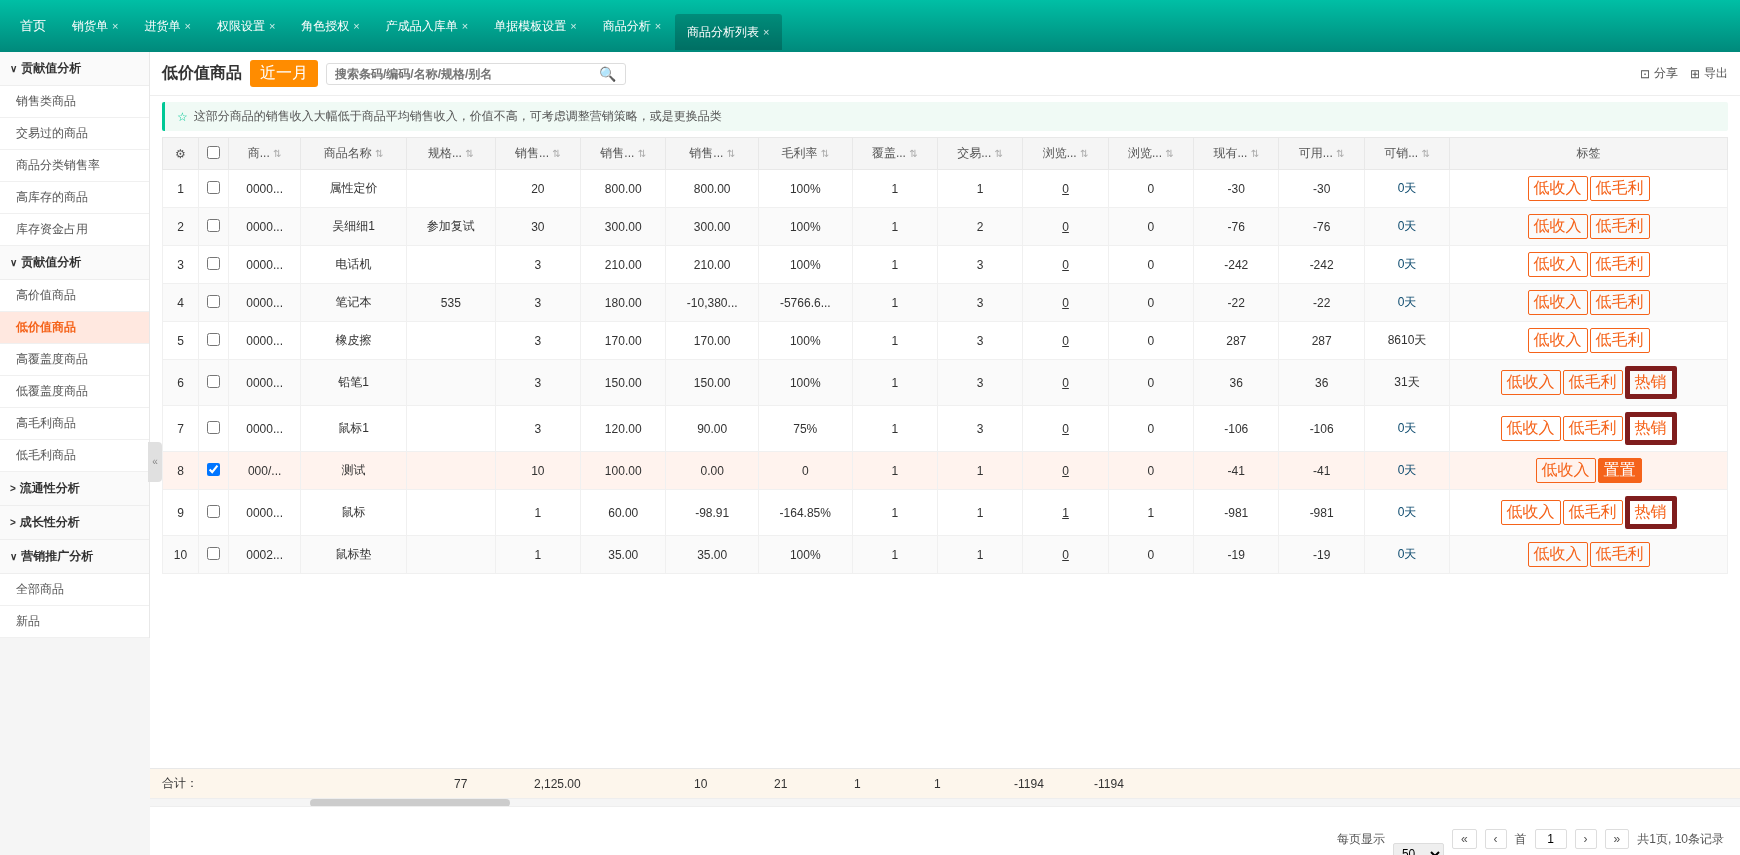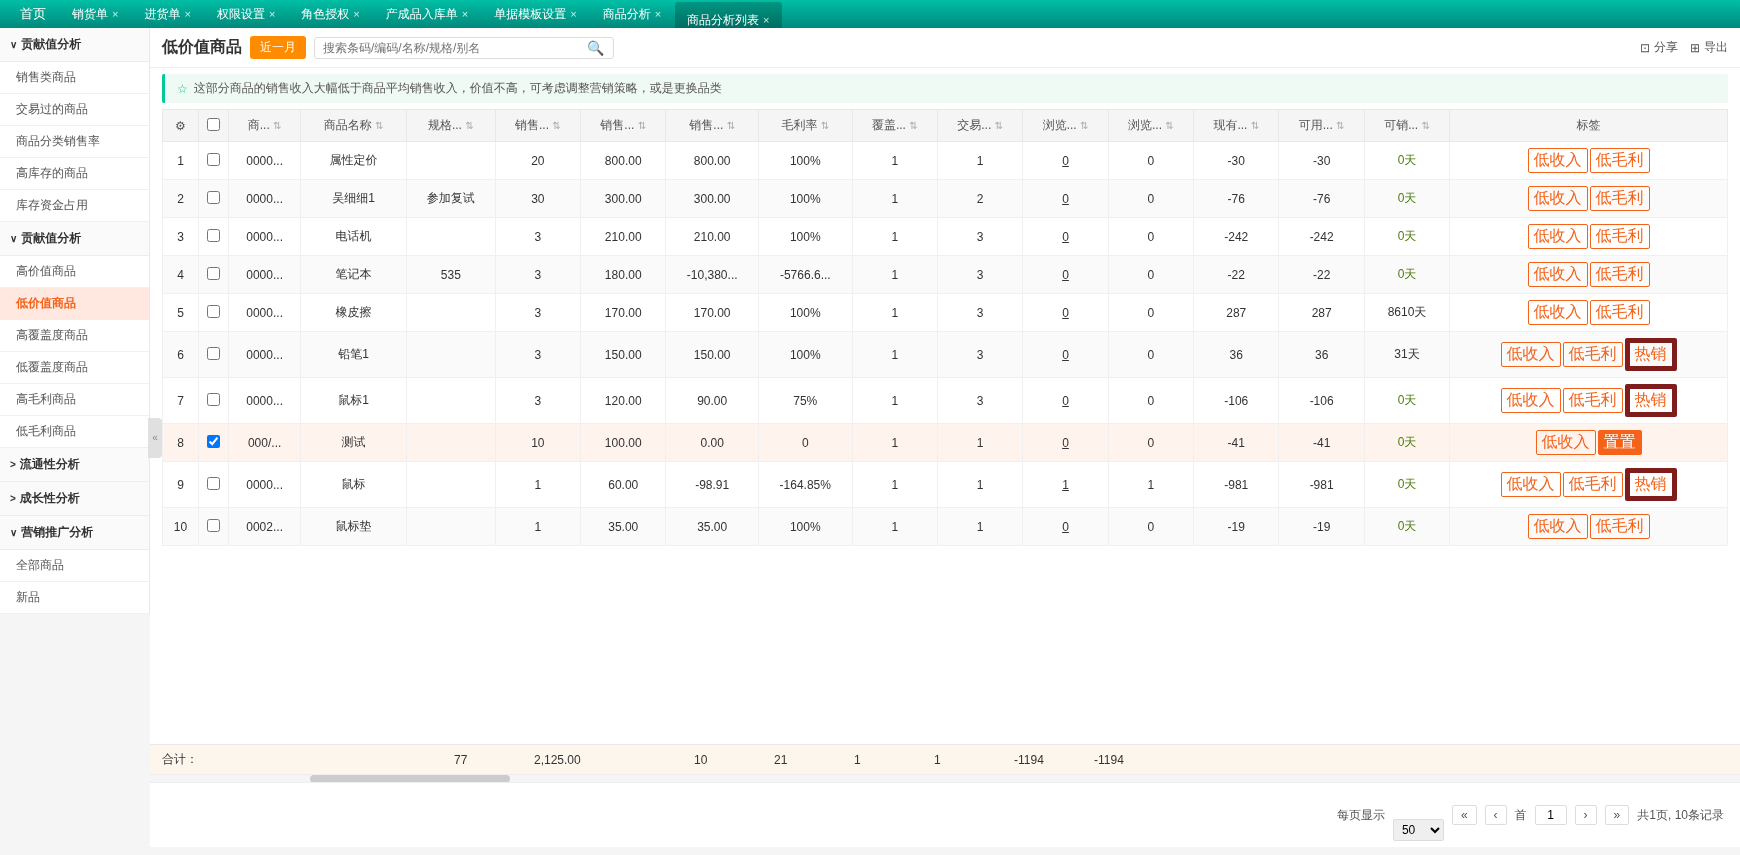--- a/index.html
+++ b/index.html
@@ -1,20 +1,20 @@
 <!DOCTYPE html>
 <html><head>
   <meta charset="utf-8">
   <style>
     * { box-sizing: border-box; margin: 0; padding: 0; font-family: 'Microsoft YaHei', Arial, sans-serif; font-size: 12px; }
     body { background: #f5f5f5; overflow: hidden; width: 1740px; height: 855px; }
 
     
     .top-nav {
-      display: flex; align-items: center; height: 28px;
+      display: flex; align-items: center; height: 52px;
       background: linear-gradient(to bottom, #00bfa5, #00897b);
       padding: 0 8px; gap: 2px;
     }
     .nav-item {
       color: #fff; padding: 0 12px; height: 36px; display: flex; align-items: center;
       cursor: pointer; white-space: nowrap; font-size: 13px;
     }
     .nav-item.active { background: rgba(0,0,0,0.2); border-radius: 3px 3px 0 0; margin-top: 12px; }
     .nav-close { margin-left: 4px; font-size: 11px; opacity: 0.8; }
 
@@ -51,27 +51,27 @@
     }
 
     
     .content-header {
       display: flex; align-items: center; padding: 8px 12px; border-bottom: 1px solid #eee;
       gap: 8px; background: #fff;
     }
     .page-title { font-size: 16px; font-weight: bold; color: #333; }
     .filter-btn {
       background: #ff8c00; color: #fff; border: none; padding: 3px 10px;
-      border-radius: 3px; cursor: pointer; font-size: 12px;
+      border-radius: 3px; cursor: pointer; font-size: 16px;
     }
     .search-box {
       display: flex; align-items: center; border: 1px solid #ddd;
       border-radius: 3px; padding: 2px 8px; background: #fff; flex: 1; max-width: 300px;
     }
-    .search-box input { border: none; outline: none; font-size: 12px; width: 100%; color: #999; }
+    .search-box input { border: none; outline: none; font-size: 12px; width: 100%; color: #999; font-weight: bold; }
     .search-icon { color: #aaa; font-size: 14px; }
     .header-right { margin-left: auto; display: flex; gap: 12px; align-items: center; }
     .action-btn { color: #555; cursor: pointer; font-size: 12px; display: flex; align-items: center; gap: 4px; }
 
     
     .notice {
       background: #f0faf5; border-left: 3px solid #00c896;
       padding: 6px 12px; color: #555; font-size: 12px;
       display: flex; align-items: center; gap: 6px;
       margin: 6px 12px; border-radius: 2px;
@@ -93,21 +93,21 @@
     }
     tr:nth-child(even) { background: #fafafa; }
     tr.highlight { background: #fff3ee !important; }
     .tag {
       display: inline-block; padding: 1px 5px; border-radius: 2px;
       font-size: 16px; margin: 0 1px;
     }
     .tag-income { color: #f5631a; border: 1px solid #f5631a; }
     .tag-hot { color: #f5631a; border: 5px solid #7f1d1d; }
     .tag-danger { color: #fff; background: #f5631a; border: 1px solid #f5631a; }
-    .days-zero { color: #4d7c0f; }
+    .days-zero { color: #0c4a6e; }
     .days-pos { color: #333; }
     .link-underline { text-decoration: underline; color: #333; cursor: pointer; }
     .col-num { width: 36px; }
     .col-check { width: 30px; }
 
     
     .table-footer {
       border-top: 1px solid #e8e8e8; background: #fdf6ec;
       padding: 6px 12px; display: flex; align-items: center;
       font-size: 12px; color: #333; gap: 0;

